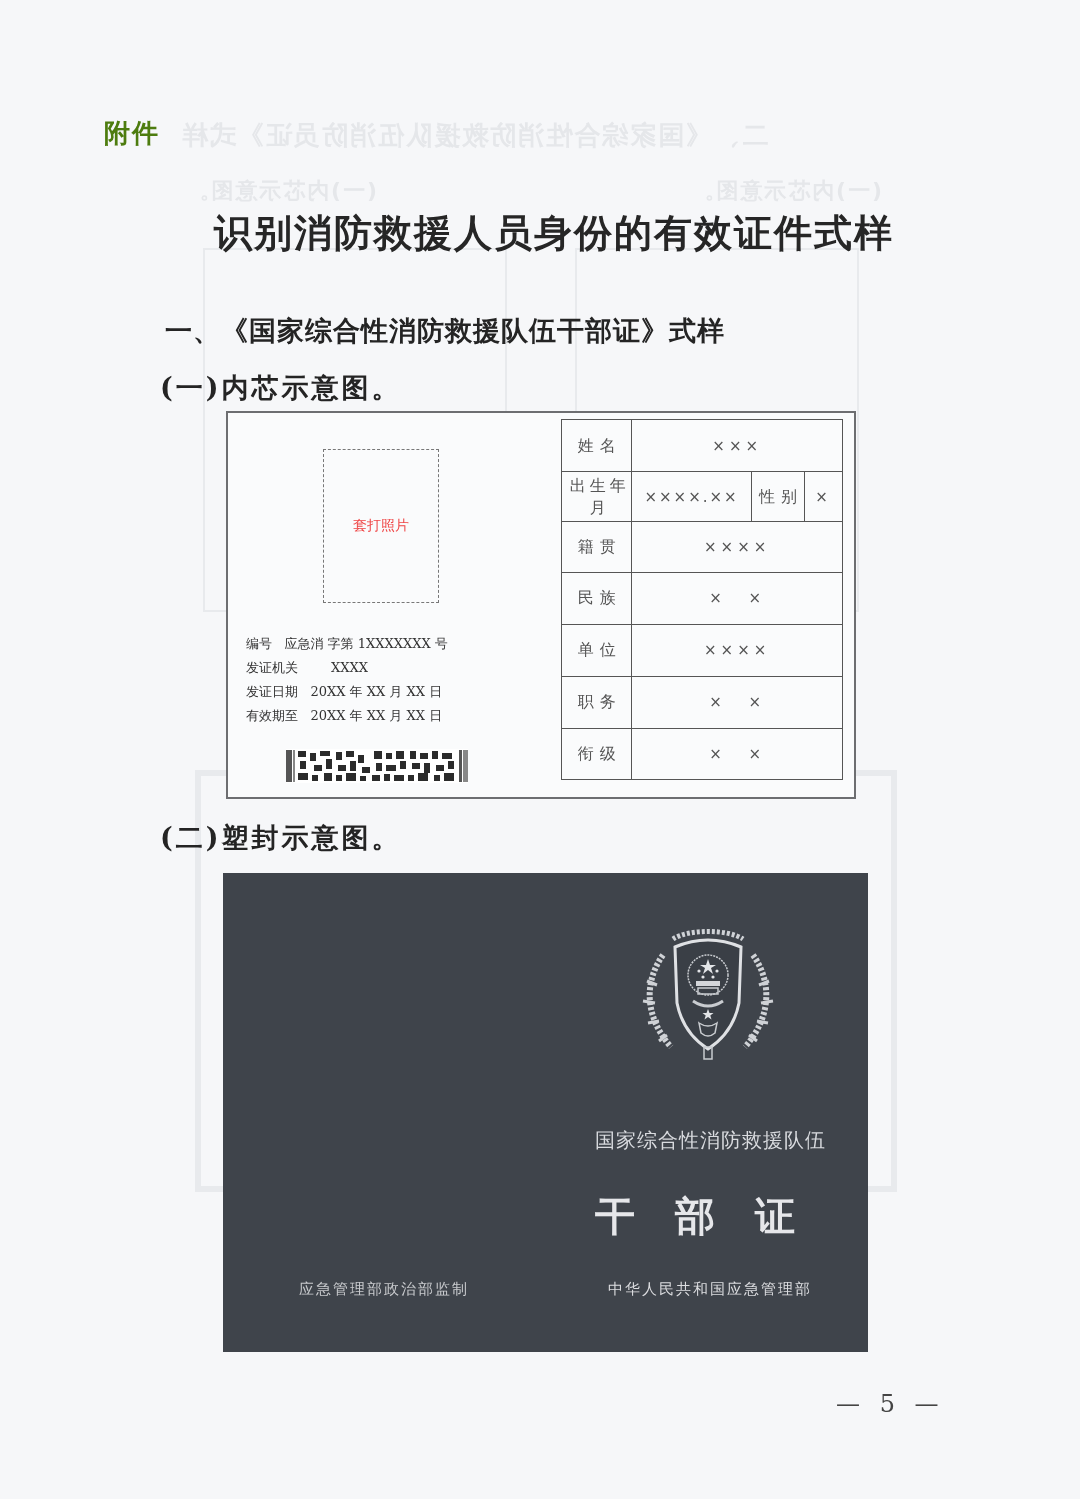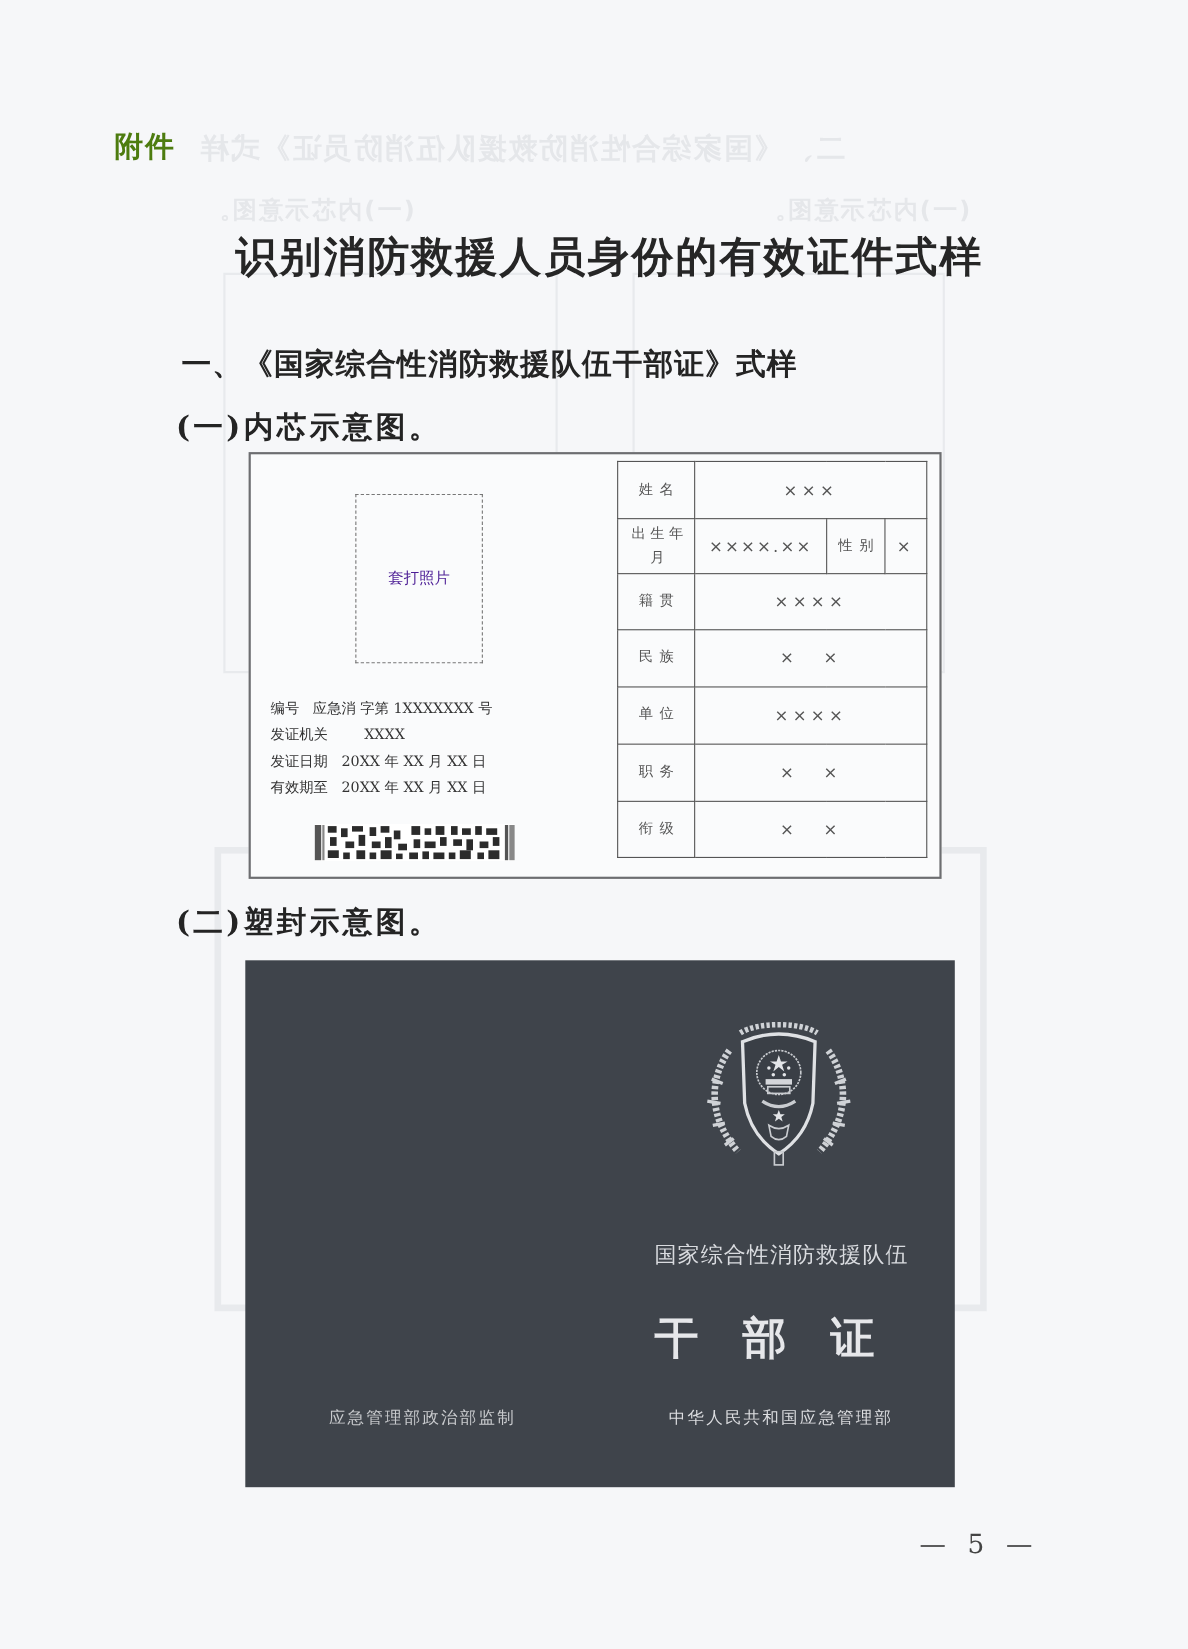--- a/index.html
+++ b/index.html
@@ -20,26 +20,26 @@
     font-family:"DejaVu Sans","Liberation Sans",sans-serif; letter-spacing:2px; color:#4d7c0f; }
   .title { left:0; width:1080px; top:208px; text-align:center; font-size:38px; font-weight:bold;
     font-family:"DejaVu Sans","Liberation Sans",sans-serif; letter-spacing:2px; color:#262626; padding-left:28px; box-sizing:border-box; }
   .h1 { left:165px; top:313px; font-size:27px; font-weight:bold; letter-spacing:1px;
     font-family:"DejaVu Sans","Liberation Sans",sans-serif; color:#242424; }
   .h2 { left:160px; font-size:27px; font-weight:bold; letter-spacing:3px; color:#242424; }
 
   
   .card { left:226px; top:411px; width:630px; height:388px; border:2px solid #6d6e71; background:#fafbfc; box-sizing:border-box; }
   .photo { left:95px; top:36px; width:116px; height:154px; border:1px dashed #777; box-sizing:border-box;
-    display:flex; align-items:center; justify-content:center; font-size:14px; color:#4c1d95; }
+    display:flex; align-items:center; justify-content:center; font-size:14px; color:#ef4444; }
   .info { left:18px; font-size:13px; color:#333; white-space:pre; }
   .barcode { left:58px; top:336px; width:182px; height:34px; }
 
   .tbl { position:absolute; left:333px; top:6px; width:282px; height:361px; border-collapse:collapse; }
-  .tbl td { border:1.5px solid #555; text-align:center; vertical-align:middle; color:#555; font-size:13px; padding:0; }
+  .tbl td { border:1.5px solid #555; text-align:center; vertical-align:middle; color:#555; font-size:16px; padding:0; }
   .tbl td.lbl { width:66px; line-height:22px; letter-spacing:6px; padding-left:6px; }
   .tbl td.val { font-family:"DejaVu Sans","Liberation Sans",sans-serif; letter-spacing:4px; font-size:15px; }
 
   
   .cover { left:223px; top:873px; width:645px; height:479px; background:#3f444b; }
   .emblem { left:410px; top:52px; width:150px; height:140px; }
   .cov-sub { left:372px; top:254px; font-size:20px; color:#d9dbdf; letter-spacing:1px;
     font-family:"DejaVu Sans","Liberation Sans",sans-serif; }
   .cov-main { left:372px; top:316px; font-size:40px; font-weight:bold; color:#e6e7ea; letter-spacing:40px;
     font-family:"DejaVu Sans","Liberation Sans",sans-serif; }

